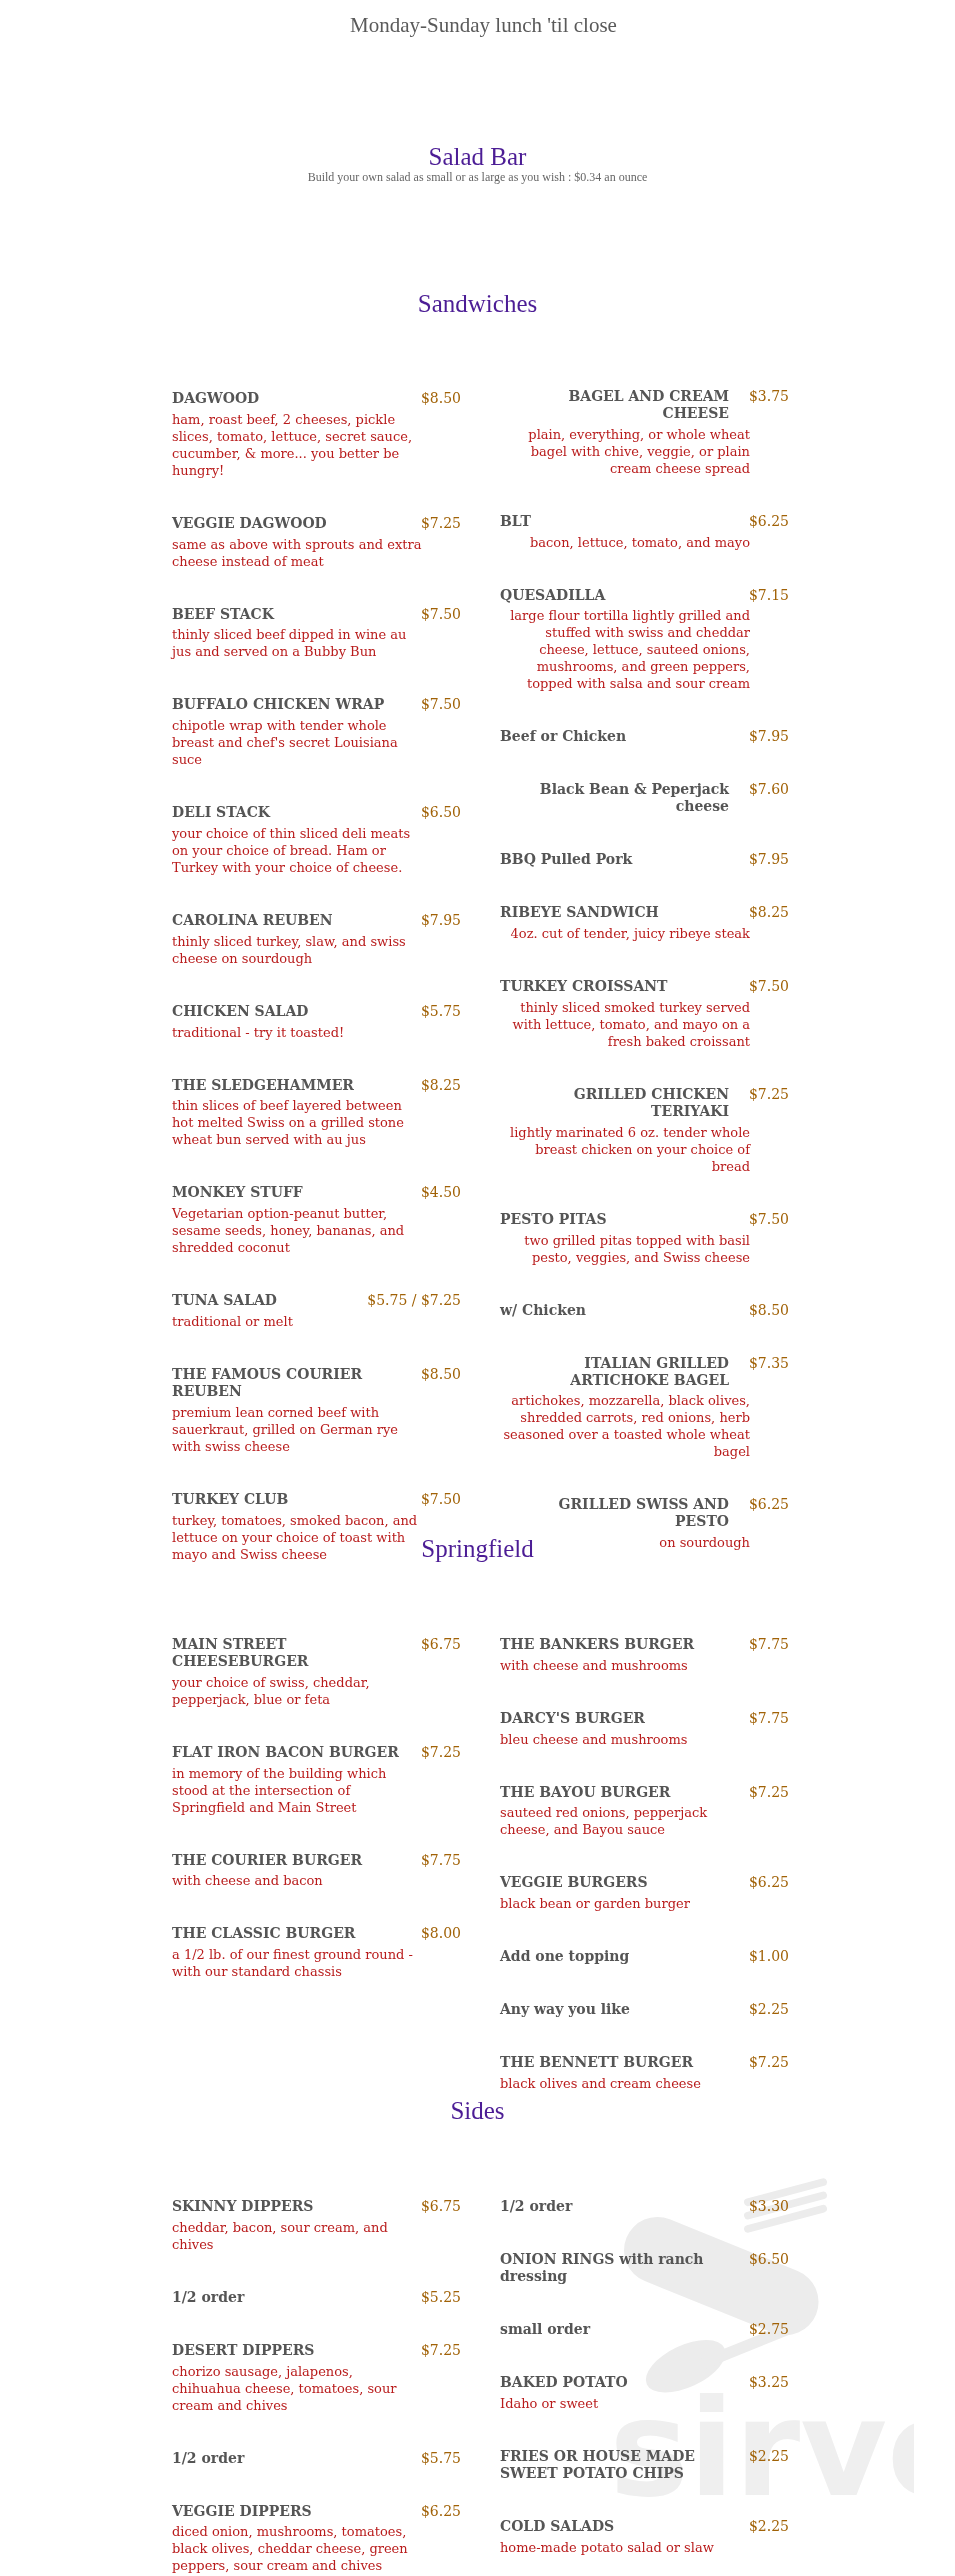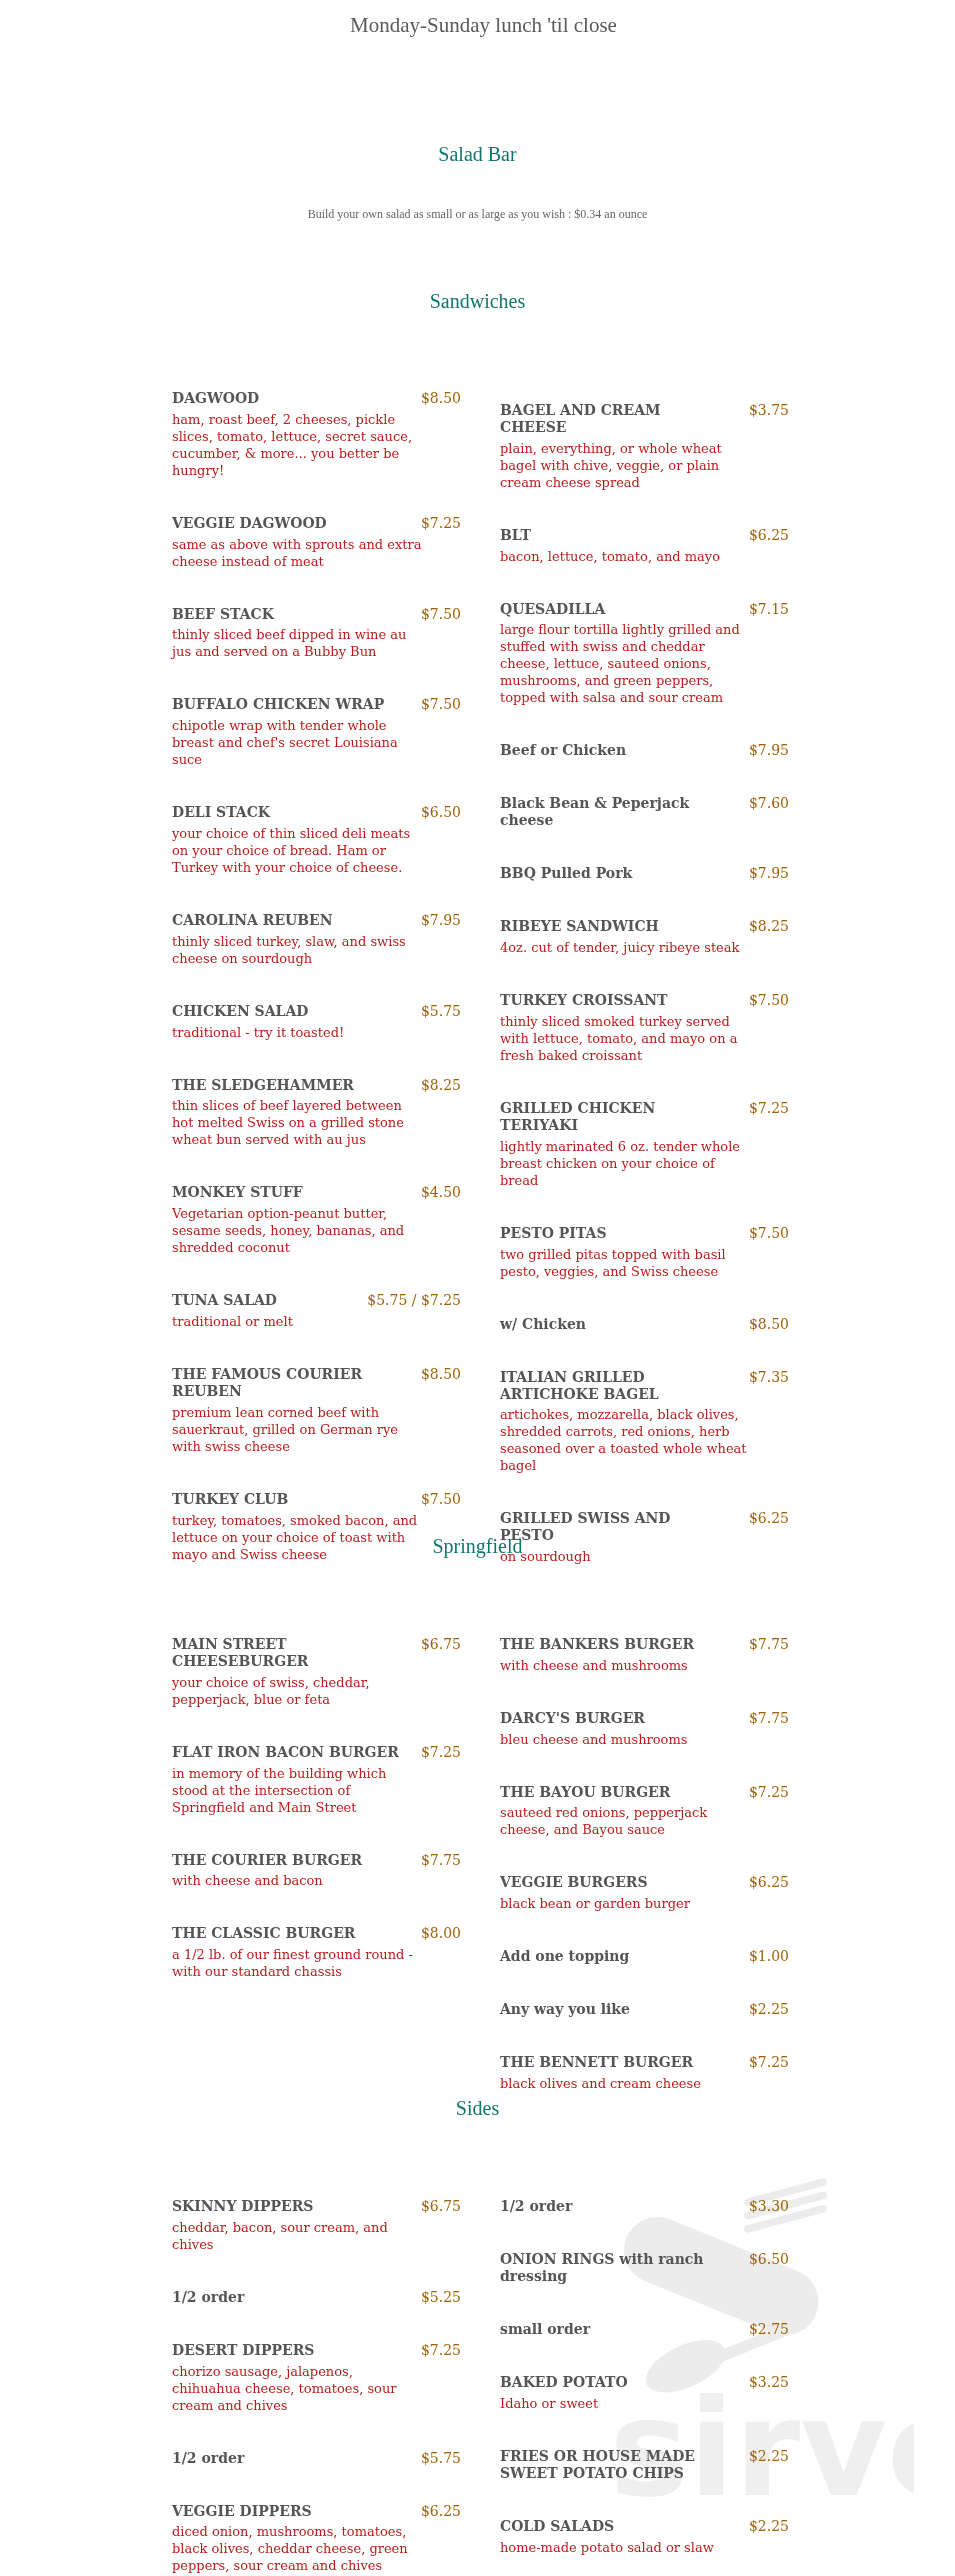--- a/index.html
+++ b/index.html
@@ -11,28 +11,27 @@
       color: #555555;
       overflow: hidden;
     }
     .hours {
       position: absolute; left: 12px; right: 0; top: 13.3px;
       text-align: center; font-size: 21px; color: #5a5a5a;
       font-family: "Liberation Serif", "DejaVu Serif", serif;
     }
     .section-title {
       position: absolute; left: 0; right: 0;
-      text-align: center; font-size: 20px; color: #0f766e;
+      text-align: center; font-size: 25px; color: #4c1d95;
       font-family: "Liberation Serif", "DejaVu Serif", serif;
     }
     .section-sub {
       position: absolute; left: 0; right: 0;
       text-align: center; font-size: 12px; color: #666666;
       font-family: "Liberation Serif", "DejaVu Serif", serif;
-      margin-top: 37px;
     }
     .col {
       position: absolute; width: 289px;
     }
     .col.left { left: 172px; }
     .col.right { left: 500px; }
     .item { position: relative; margin-bottom: 21px; margin-top: 36px; }
     .item-head { display: flex; justify-content: space-between; align-items: flex-start; }
     .item-name {
       font-weight: bold; font-size: 14px; color: #555555; line-height: 17px;
@@ -154,21 +153,21 @@
         <div class="item-desc">premium lean corned beef with sauerkraut, grilled on German rye with swiss cheese</div>
       </div>
       <div class="item">
         <div class="item-head">
           <div class="item-name">TURKEY CLUB</div>
           <div class="item-price">$7.50</div>
         </div>
         <div class="item-desc">turkey, tomatoes, smoked bacon, and lettuce on your choice of toast with mayo and Swiss cheese</div>
       </div>
     </div>
-  <div class="col right" style="top:366px;">
+  <div class="col right" style="top:352px;text-align:right;">
       <div class="item">
         <div class="item-head">
           <div class="item-name">BAGEL AND CREAM CHEESE</div>
           <div class="item-price">$3.75</div>
         </div>
         <div class="item-desc">plain, everything, or whole wheat bagel with chive, veggie, or plain cream cheese spread</div>
       </div>
       <div class="item">
         <div class="item-head">
           <div class="item-name">BLT</div>

